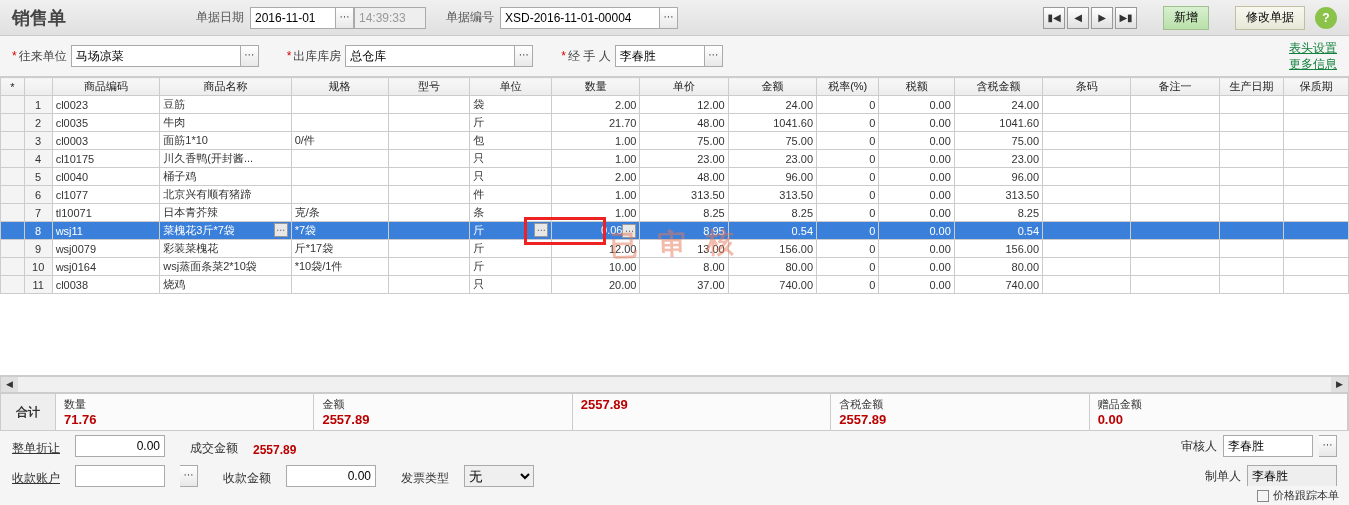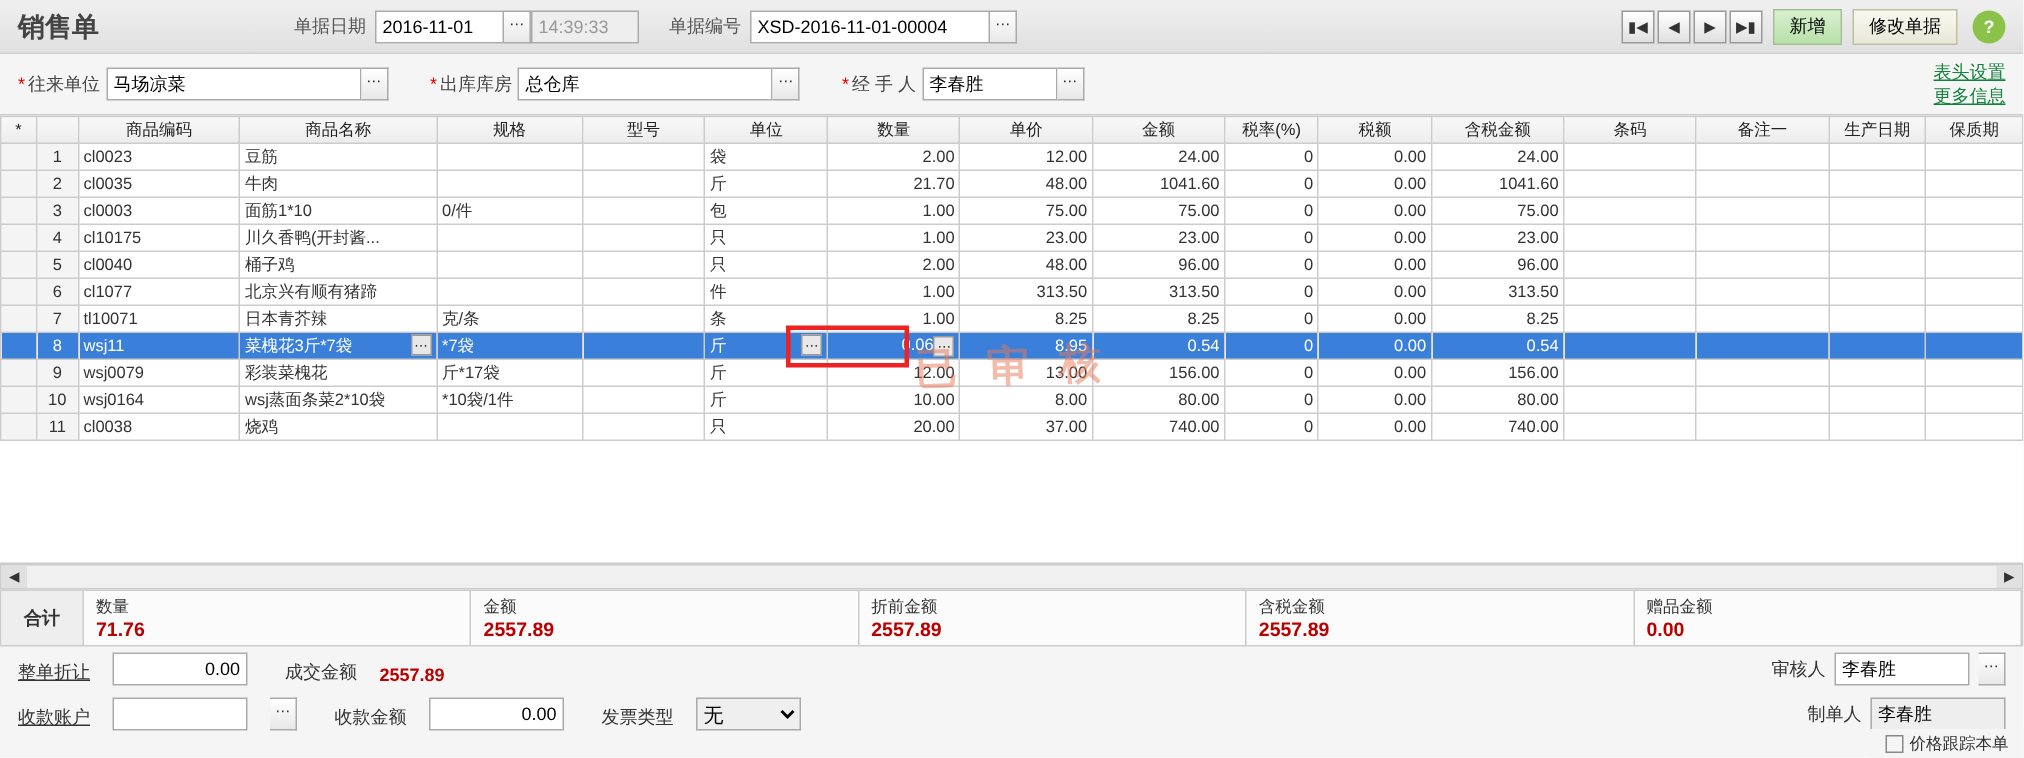--- a/index.html
+++ b/index.html
@@ -8,21 +8,21 @@
 .title { font-size: 18px; font-weight: bold; color: #444; margin-right: 130px; }
 .hdr-field { display: flex; align-items: center; margin-right: 20px; font-size: 12px; }
 .hdr-field label { margin-right: 6px; color: #555; }
 .inp { height: 22px; border: 1px solid #aaa; background: #fff; padding: 0 4px; font-size: 12px; }
 .inp.date { width: 86px; }
 .inp.time { width: 72px; background: #eee; color: #999; }
 .inp.docno { width: 160px; background: #fff; }
 .dots-btn { width: 18px; height: 22px; border: 1px solid #aaa; background: linear-gradient(#fff,#e8e8e8); font-size: 10px; line-height: 18px; text-align: center; cursor: pointer; border-left: none; }
 .nav-btns { margin-left: auto; display: flex; align-items: center; gap: 2px; }
 .nav-btn { width: 22px; height: 22px; border: 1px solid #999; background: linear-gradient(#fff,#e0e0e0); font-size: 10px; cursor: pointer; display:flex;align-items:center;justify-content:center; }
-.act-btn { height: 24px; padding: 0 10px; border: 1px solid #a0c090; background: linear-gradient(#d8f0d0,#b8e0a8); margin-left: 5px; cursor: pointer; font-size:12px; }
+.act-btn { height: 24px; padding: 0 10px; border: 1px solid #a0c090; background: linear-gradient(#d8f0d0,#b8e0a8); margin-left: 24px; cursor: pointer; font-size:12px; }
 .act-btn.mod { background: linear-gradient(#f8f8f0,#e8e8d8); border-color:#c0c0a0; }
 .help { width:22px;height:22px;border-radius:50%;background:#8bc34a;color:#fff;display:flex;align-items:center;justify-content:center;margin-left:8px;font-weight:bold; }
 .filter-bar { height: 40px; display:flex; align-items:center; padding: 0 12px; background:#f5f5f5; }
 .filter-field { display:flex; align-items:center; margin-right: 28px; }
 .req { color:#d00; margin-right:2px; }
 .filter-field label { color:#444; margin-right:4px; }
 .inp.lookup { width: 170px; }
 .right-links { margin-left:auto; text-align:right; }
 .right-links a { color:#15803d; text-decoration:underline; display:block; line-height:16px; cursor:pointer; }
 .grid-wrap { background:#fff; border-top:1px solid #ccc; border-bottom:1px solid #ccc; height: 300px; position:relative; overflow:hidden; }
@@ -375,21 +375,20 @@
   <div class="tot-lbl">合计</div>
   <div class="tot-cell">
       <div class="k">数量</div>
       <div class="v">71.76</div>
     </div>
   <div class="tot-cell">
       <div class="k">金额</div>
       <div class="v">2557.89</div>
     </div>
   <div class="tot-cell">
-      <div class="k">折前金额</div>
       <div class="v">2557.89</div>
     </div>
   <div class="tot-cell">
       <div class="k">含税金额</div>
       <div class="v">2557.89</div>
     </div>
   <div class="tot-cell">
       <div class="k">赠品金额</div>
       <div class="v">0.00</div>
     </div>

